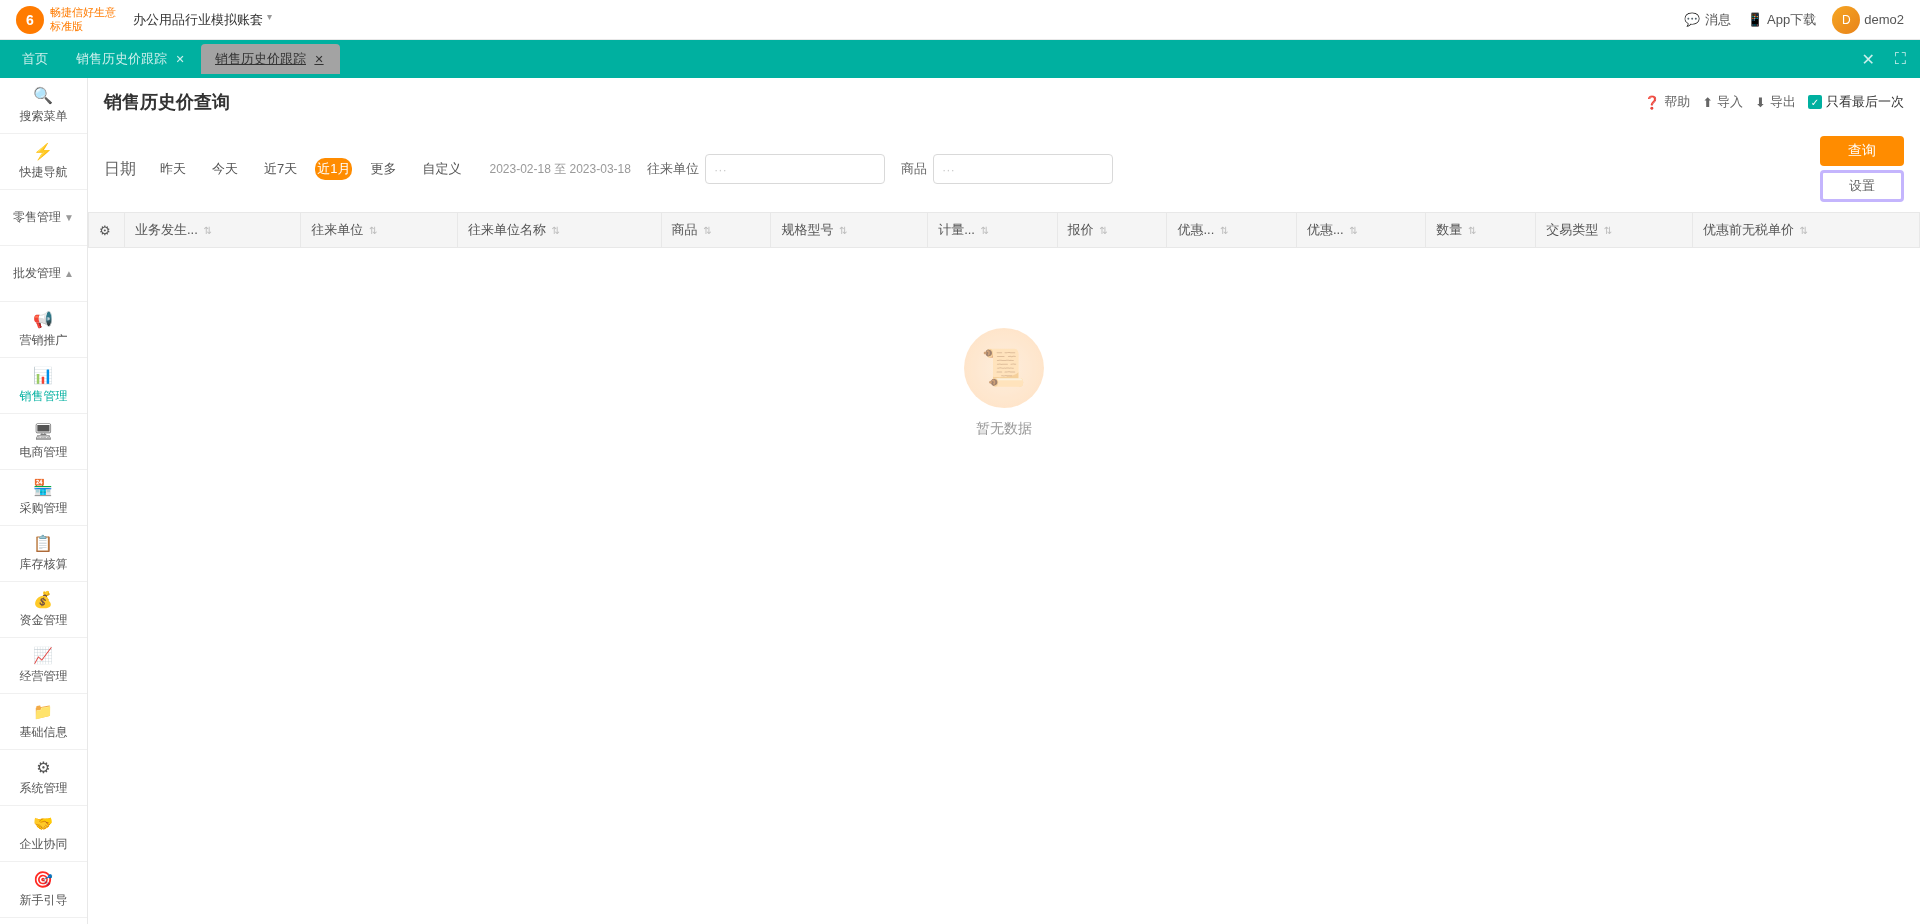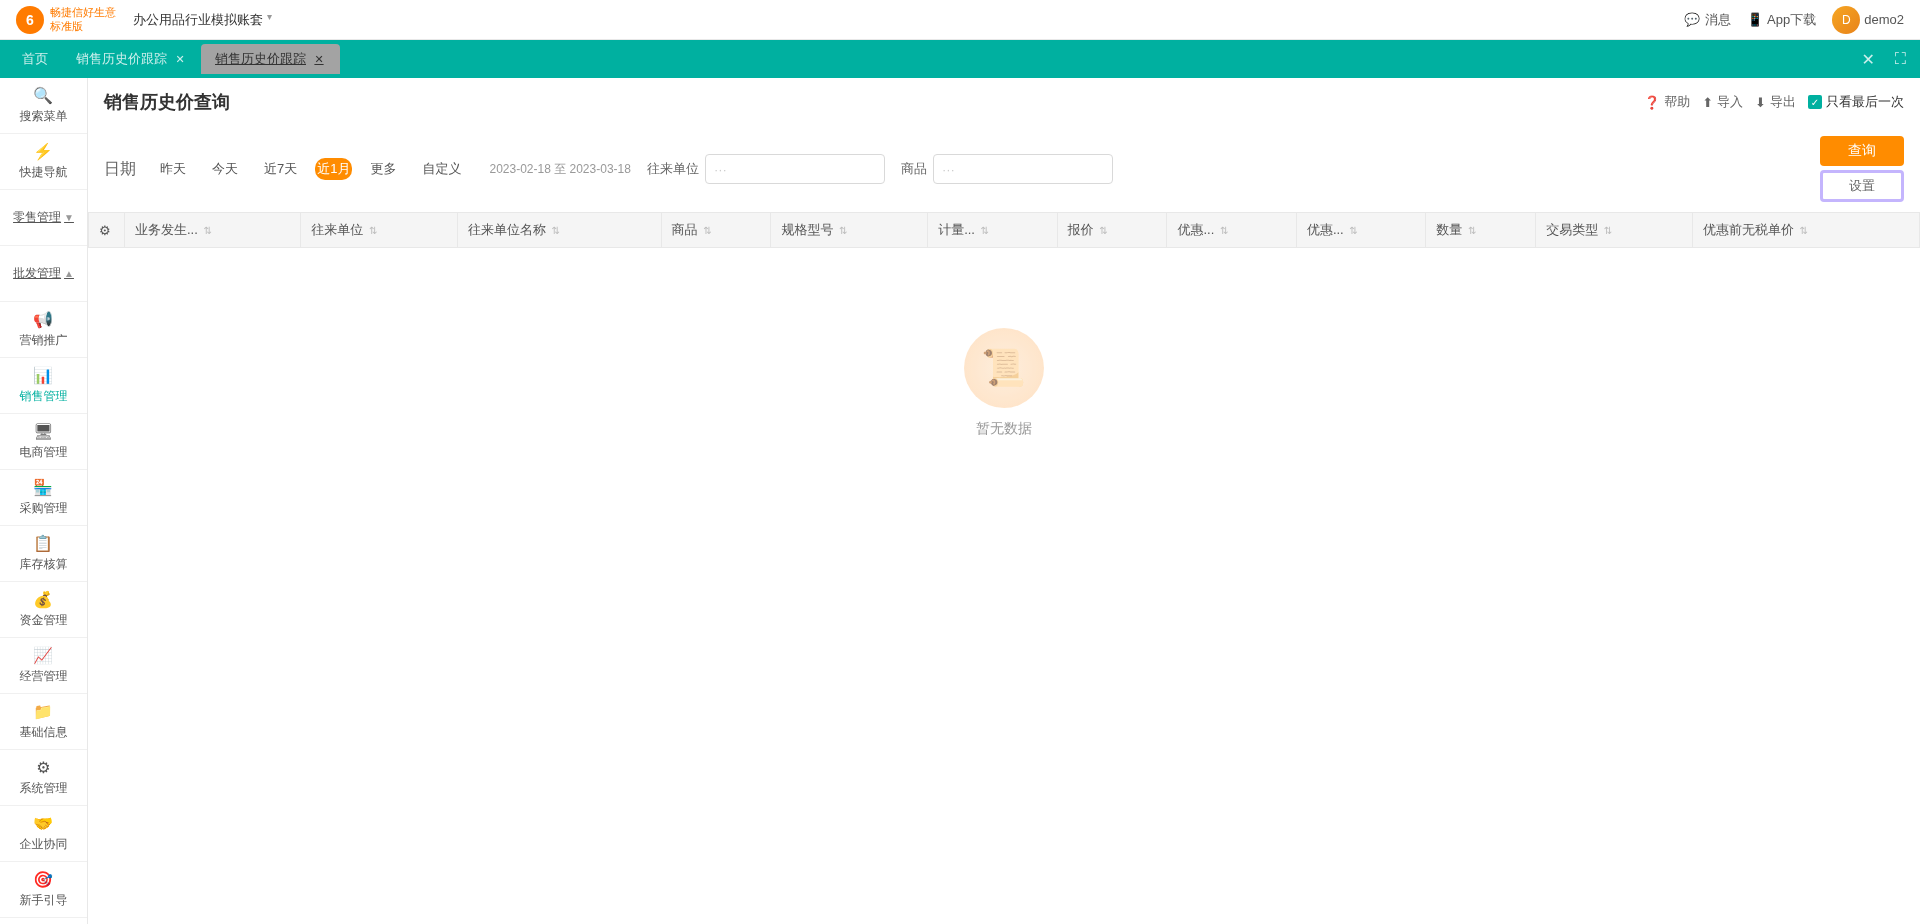--- a/index.html
+++ b/index.html
@@ -32,21 +32,21 @@
     .tab-bar-btn { color: rgba(255,255,255,0.8); cursor: pointer; font-size: 16px; padding: 2px 6px; }
 
     
     .main-layout { display: flex; flex: 1; overflow: hidden; }
 
     
     .sidebar { width: 88px; background: #fff; border-right: 1px solid #e8e8e8; display: flex; flex-direction: column; flex-shrink: 0; overflow-y: auto; }
     .sidebar-item { display: flex; flex-direction: column; align-items: center; justify-content: center; padding: 12px 4px; cursor: pointer; font-size: 12px; color: #555; gap: 3px; border-bottom: 1px solid #f0f0f0; min-height: 56px; }
     .sidebar-item.active { color: #00b0a0; }
     .sidebar-item .icon { font-size: 16px; }
-    .sidebar-item.has-arrow { flex-direction: row; justify-content: center; gap: 3px; padding: 14px 8px; text-decoration: underline; }
+    .sidebar-item.has-arrow { flex-direction: row; justify-content: center; gap: 3px; padding: 14px 8px; }
     .sidebar-item.has-arrow .label { font-size: 12px; }
     .sidebar-item .arrow { font-size: 10px; color: #999; }
 
     
     .content-area { flex: 1; display: flex; flex-direction: column; overflow: hidden; background: #ef4444; }
 
     
     .page-header { background: #fff; padding: 12px 16px 0 16px; flex-shrink: 0; }
     .page-title-row { display: flex; align-items: center; justify-content: space-between; margin-bottom: 12px; }
     .page-title { font-size: 18px; font-weight: bold; color: #333; }

